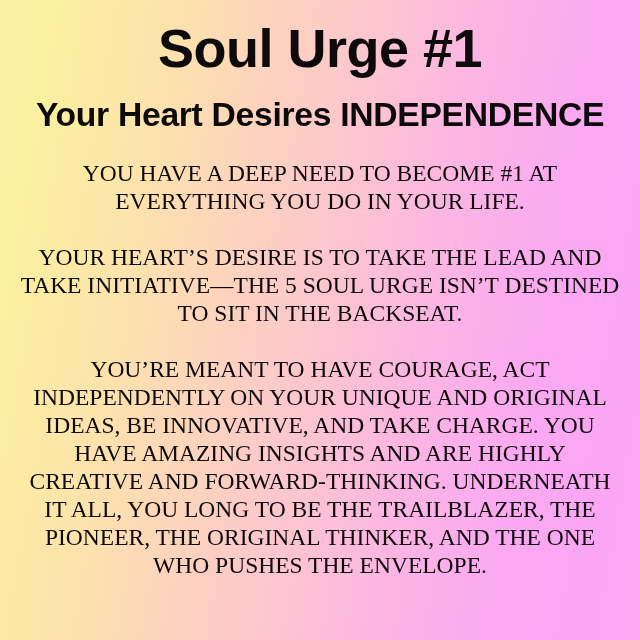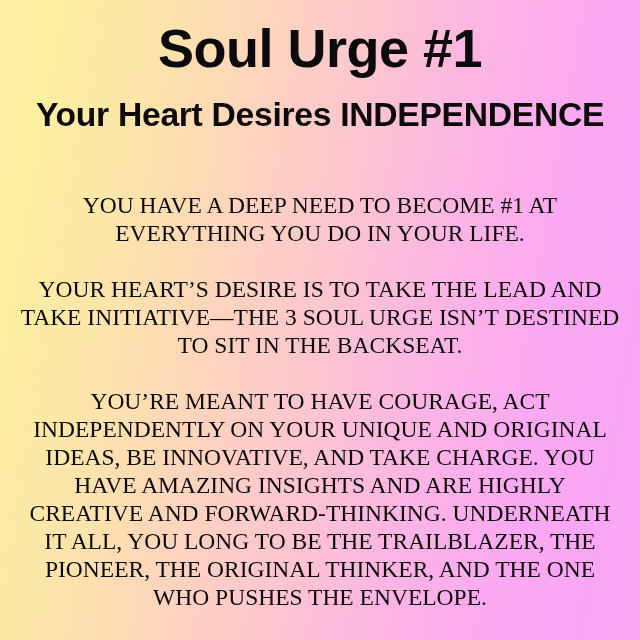--- a/index.html
+++ b/index.html
@@ -62,21 +62,21 @@
     letter-spacing: -0.3px;
     margin: 0;
     padding-top: 22px;
     white-space: nowrap;
     transform: scaleX(0.99);
   }
 
   
   .body-block {
     width: 640px;
-    margin-top: 60px;
+    margin-top: 28px;
     text-align: center;
   }
 
   .paragraph {
     font-family: "Liberation Serif", "DejaVu Serif", serif;
     font-size: 23.5px;
     line-height: 28px;
     margin: 0;
     padding: 0 1px;
     text-align: center;
@@ -95,21 +95,21 @@
 
   <div class="heading-block">
     <h1 class="title">Soul Urge #1</h1>
     <h2 class="subtitle">Your Heart Desires INDEPENDENCE</h2>
   </div>
 
   <div class="body-block">
     <p class="paragraph">YOU HAVE A DEEP NEED TO BECOME #1 AT
 EVERYTHING YOU DO IN YOUR LIFE.</p>
     <p class="paragraph">YOUR HEART’S DESIRE IS TO TAKE THE LEAD AND
-TAKE INITIATIVE—THE 3 SOUL URGE ISN’T DESTINED
+TAKE INITIATIVE—THE 5 SOUL URGE ISN’T DESTINED
 TO SIT IN THE BACKSEAT.</p>
     <p class="paragraph">YOU’RE MEANT TO HAVE COURAGE, ACT
 INDEPENDENTLY ON YOUR UNIQUE AND ORIGINAL
 IDEAS, BE INNOVATIVE, AND TAKE CHARGE. YOU
 HAVE AMAZING INSIGHTS AND ARE HIGHLY
 CREATIVE AND FORWARD-THINKING. UNDERNEATH
 IT ALL, YOU LONG TO BE THE TRAILBLAZER, THE
 PIONEER, THE ORIGINAL THINKER, AND THE ONE
 WHO PUSHES THE ENVELOPE.</p>
   </div>

